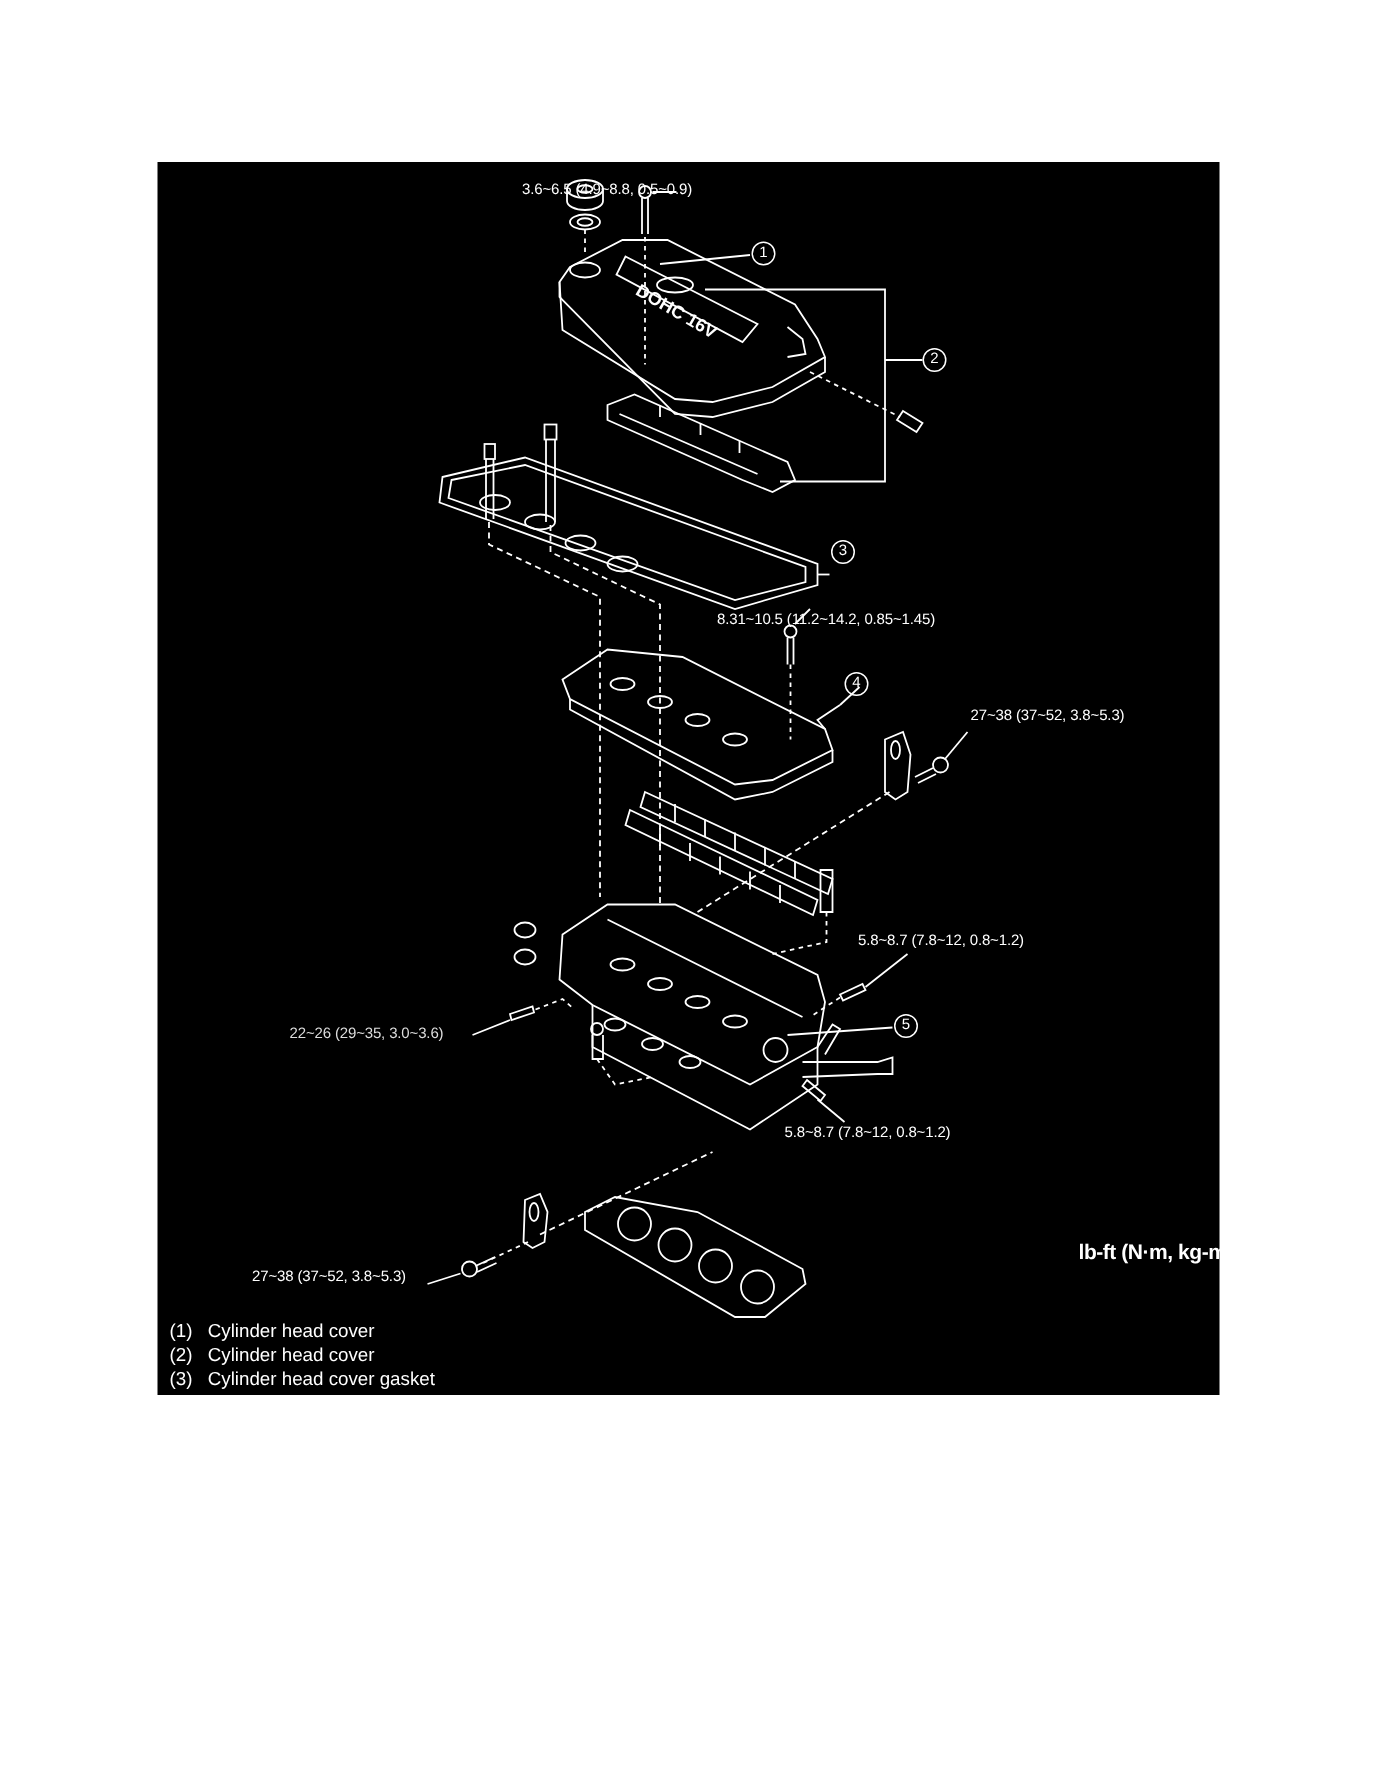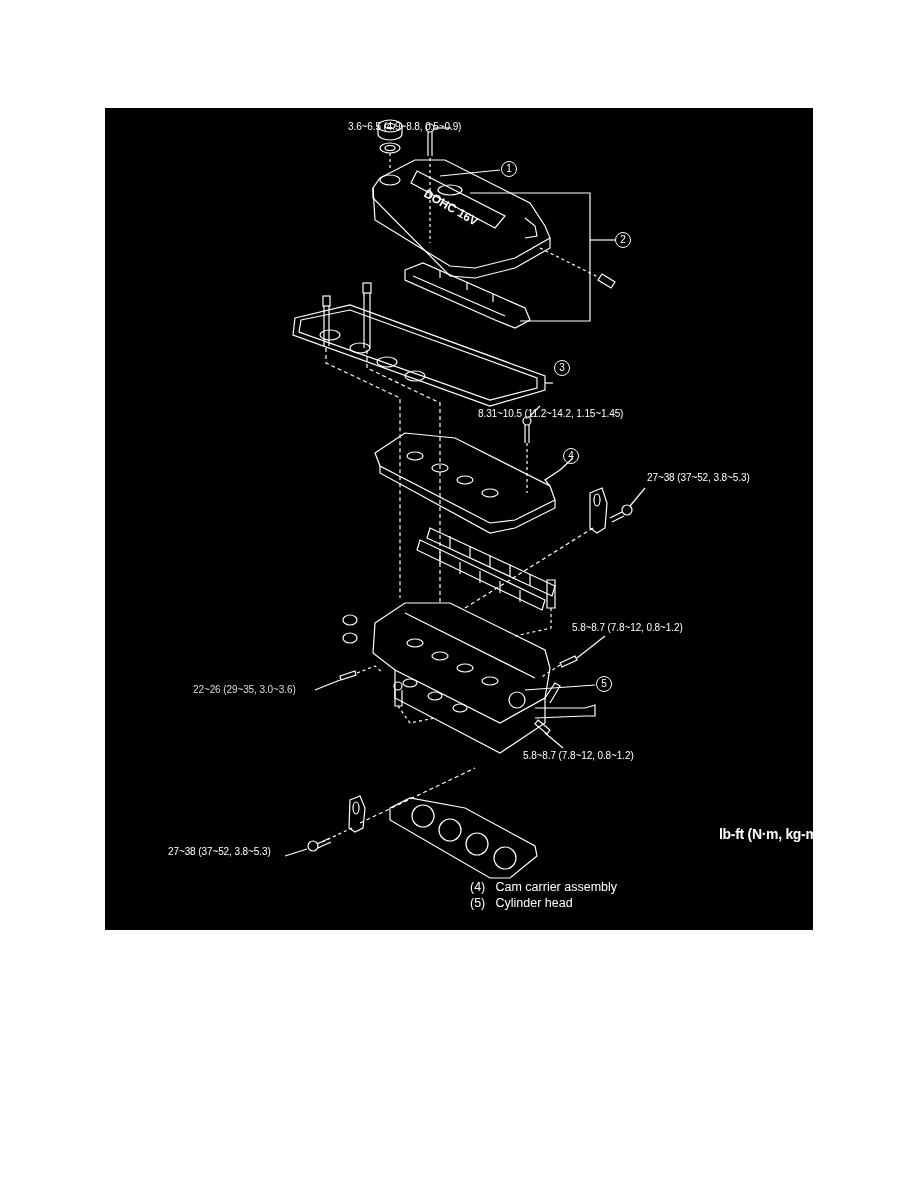--- a/index.html
+++ b/index.html
@@ -181,32 +181,33 @@
     <g>
       <path d="M285 700 L305 690 L360 700 L430 738 L432 748 L405 770 L385 770 L285 712 Z"></path>
       <circle cx="318" cy="708" r="11"></circle>
       <circle cx="345" cy="722" r="11"></circle>
       <circle cx="372" cy="736" r="11"></circle>
       <circle cx="400" cy="750" r="11"></circle>
     </g>
   </svg>
 
   <div class="lbl" style="left:243px; top:13px;">3.6~6.5 (4.9~8.8, 0.5~0.9)</div>
-  <div class="lbl" style="left:373px; top:300px;">8.31~10.5 (11.2~14.2, 1.15~1.45)</div>
+  <div class="lbl" style="left:373px; top:300px;">8.31~10.5 (11.2~14.2, 0.85~1.45)</div>
   <div class="lbl" style="left:542px; top:364px;">27~38 (37~52, 3.8~5.3)</div>
   <div class="lbl" style="left:467px; top:514px;">5.8~8.7 (7.8~12, 0.8~1.2)</div>
   <div class="lbl" style="left:88px; top:576px; color:#dddddd;">22~26 (29~35, 3.0~3.6)</div>
   <div class="lbl" style="left:418px; top:642px;">5.8~8.7 (7.8~12, 0.8~1.2)</div>
   <div class="lbl" style="left:63px; top:738px;">27~38 (37~52, 3.8~5.3)</div>
 
   <div class="callout" style="left:396px; top:53px;">1</div>
   <div class="callout" style="left:510px; top:124px;">2</div>
   <div class="callout" style="left:449px; top:252px;">3</div>
   <div class="callout" style="left:458px; top:340px;">4</div>
   <div class="callout" style="left:491px; top:568px;">5</div>
 
   <div class="units" style="left:614px; top:718px;">lb-ft (N·m, kg-m)</div>
 
-  <div class="legend" style="left:365px; top:771px;">
-    <div><span class="num">(4)</span> <span>Cam carrier assembly</span></div>
-    <div><span class="num">(5)</span> <span>Cylinder head</span></div>
+  <div class="legend" style="left:8px; top:771px;">
+    <div><span class="num">(1)</span> <span>Cylinder head cover</span></div>
+    <div><span class="num">(2)</span> <span>Cylinder head cover</span></div>
+    <div><span class="num">(3)</span> <span>Cylinder head cover gasket</span></div>
   </div>
 </div>
 
 </body></html>

